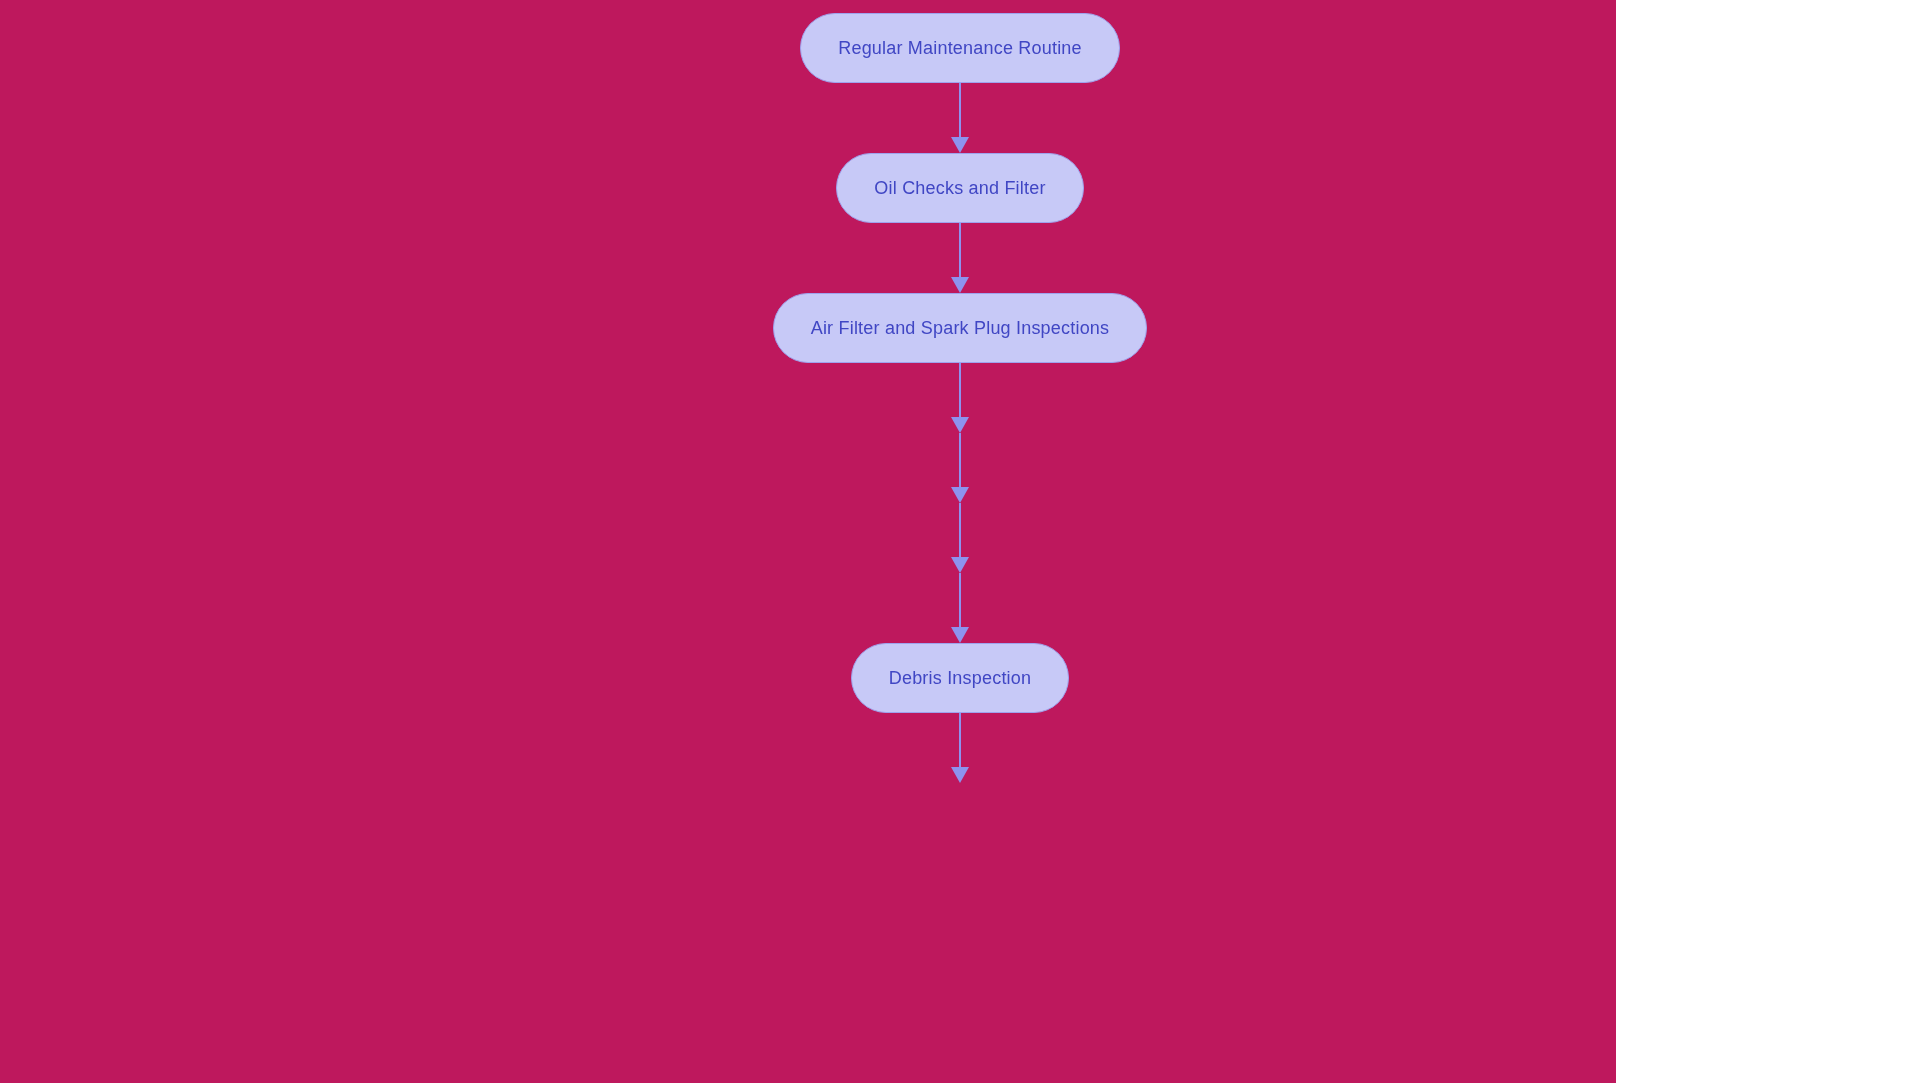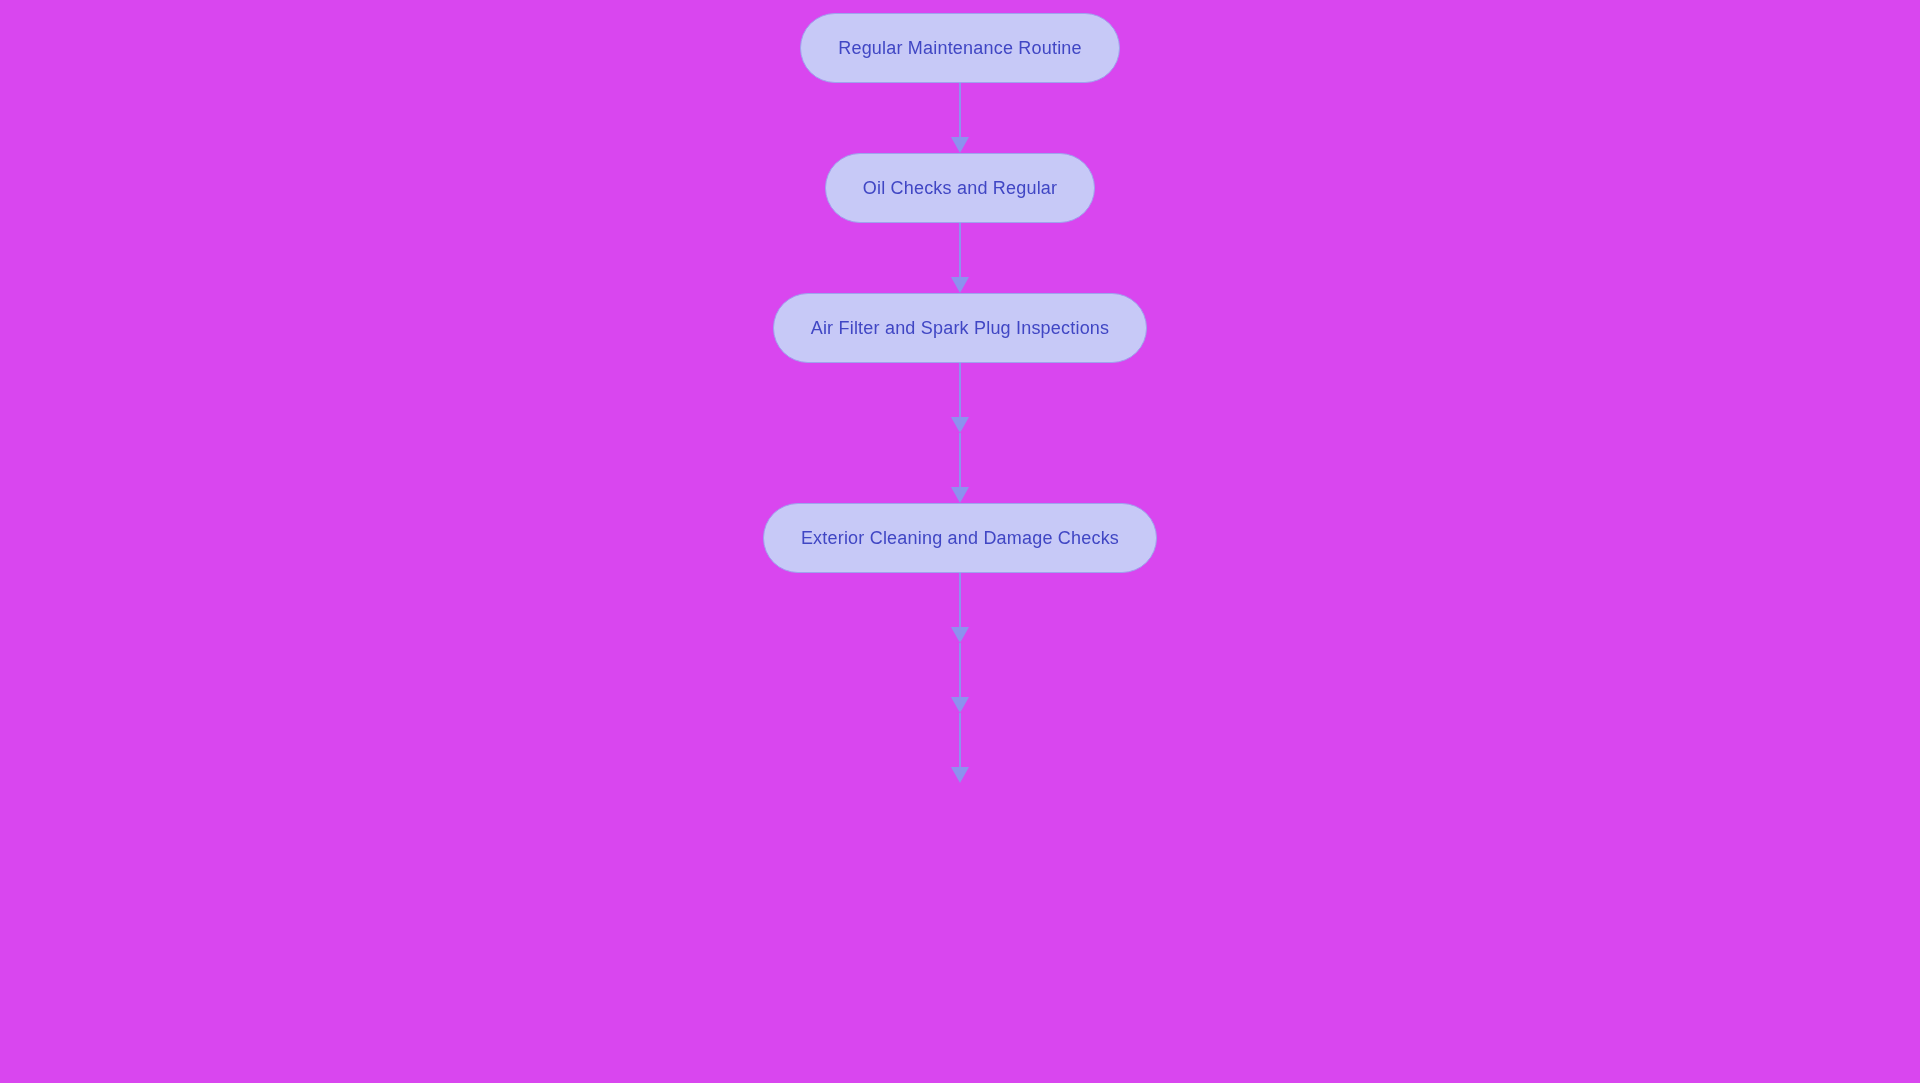--- a/index.html
+++ b/index.html
@@ -3,23 +3,23 @@
 <meta charset="utf-8">
 <style>
   html, body {
     margin: 0;
     padding: 0;
     background: #ffffff;
     font-family: "Liberation Sans", "DejaVu Sans", sans-serif;
   }
   .canvas {
     position: relative;
-    width: 1920px;
+    width: 1616px;
     height: 1083px;
-    background: #d946ef;
+    background: #be185d;
     overflow: hidden;
   }
   .flow {
     position: absolute;
     left: 0;
     top: 13px;
     width: 1920px;
     display: flex;
     flex-direction: column;
     align-items: center;
@@ -66,53 +66,53 @@
 <div class="canvas">
   <div class="flow">
 
     <div class="node">Regular Maintenance Routine</div>
 
     <div class="arrow">
       <div class="arrow-line"></div>
       <div class="arrow-head"></div>
     </div>
 
-    <div class="node">Oil Checks and Regular</div>
+    <div class="node">Oil Checks and Filter</div>
 
     <div class="arrow">
       <div class="arrow-line"></div>
       <div class="arrow-head"></div>
     </div>
 
     <div class="node">Air Filter and Spark Plug Inspections</div>
 
     <div class="arrow">
       <div class="arrow-line"></div>
       <div class="arrow-head"></div>
     </div>
 
 
     <div class="arrow">
       <div class="arrow-line"></div>
       <div class="arrow-head"></div>
     </div>
 
-    <div class="node">Exterior Cleaning and Damage Checks</div>
 
     <div class="arrow">
       <div class="arrow-line"></div>
       <div class="arrow-head"></div>
     </div>
 
 
     <div class="arrow">
       <div class="arrow-line"></div>
       <div class="arrow-head"></div>
     </div>
 
+    <div class="node">Debris Inspection</div>
 
     <div class="arrow">
       <div class="arrow-line"></div>
       <div class="arrow-head"></div>
     </div>
 
 
   </div>
 </div>
 

